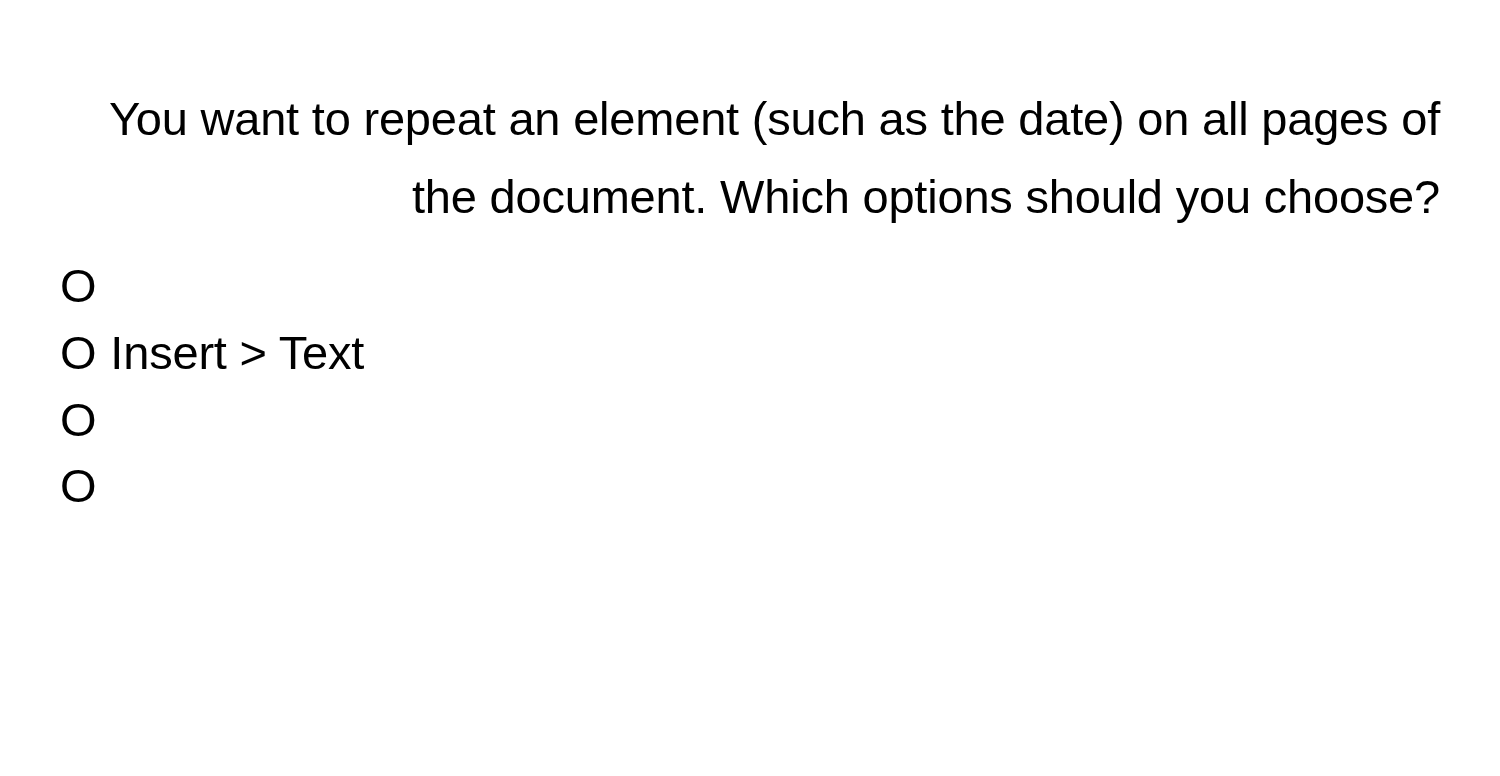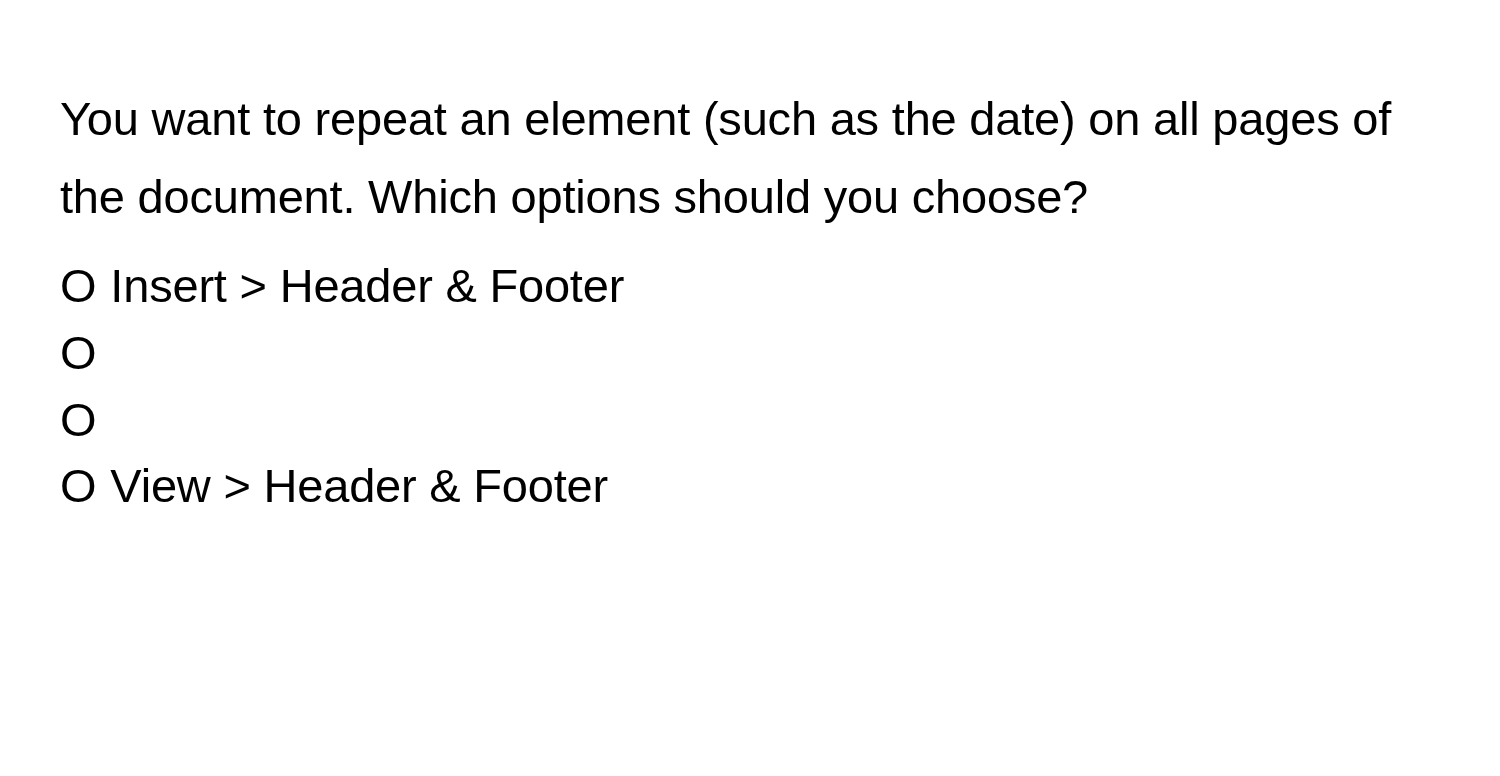--- a/index.html
+++ b/index.html
@@ -1,18 +1,19 @@
 <!DOCTYPE html>
 <html><head>
   <meta charset="utf-8">
   <style>
     * {
       margin: 0;
       padding: 0;
       box-sizing: border-box;
+      text-align: right;
     }
     body {
       width: 1500px;
       height: 776px;
       background: #ffffff;
       font-family: -apple-system, BlinkMacSystemFont, "Segoe UI", Helvetica, Arial, sans-serif;
       color: #000000;
       padding: 80px 60px;
     }
     .question-text {
@@ -41,25 +42,24 @@
     }
   </style>
 </head>
 <body>
 
 <div class="question-text">You want to repeat an element (such as the date) on all pages of the document. Which options should you choose?</div>
 
 <div class="options">
   <div class="option-row">
     <span class="option-marker">O</span>
-    <span class="option-label">Insert &gt; Header &amp; Footer</span>
+  </div>
+  <div class="option-row">
+    <span class="option-marker">O</span>
+    <span class="option-label">Insert &gt; Text</span>
   </div>
   <div class="option-row">
     <span class="option-marker">O</span>
   </div>
   <div class="option-row">
     <span class="option-marker">O</span>
   </div>
-  <div class="option-row">
-    <span class="option-marker">O</span>
-    <span class="option-label">View &gt; Header &amp; Footer</span>
-  </div>
 </div>
 
 </body></html>

